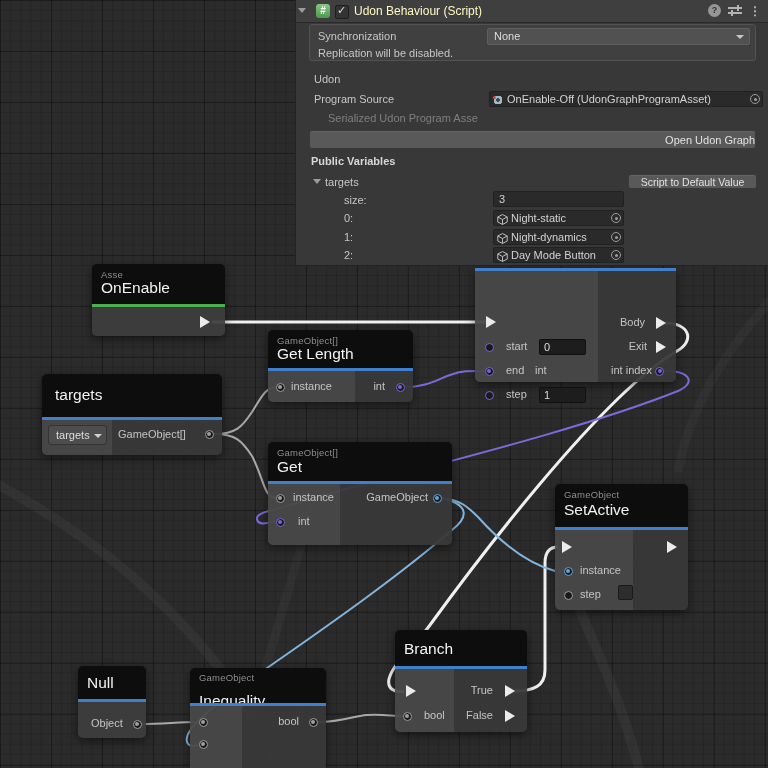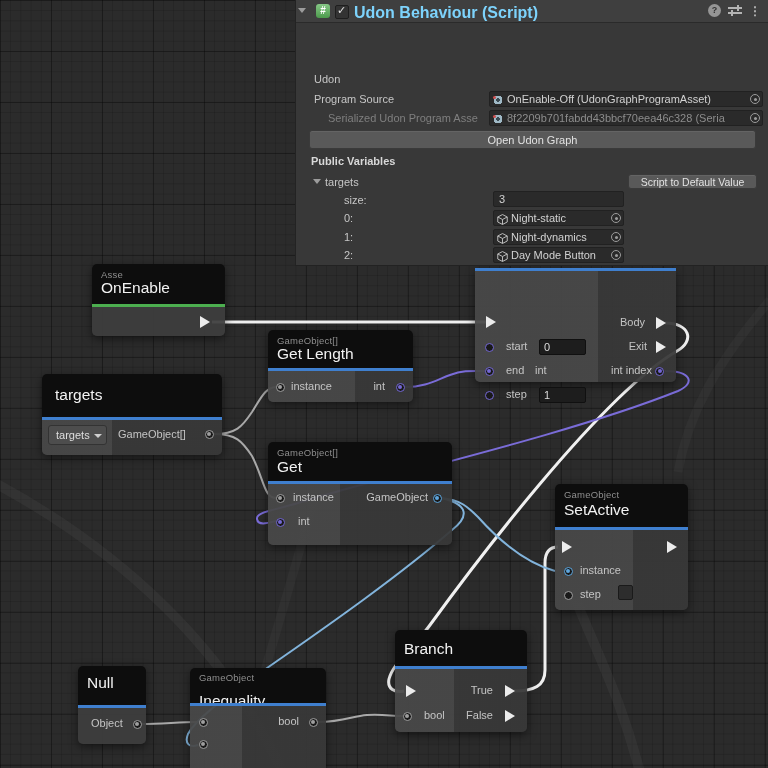--- a/index.html
+++ b/index.html
@@ -53,21 +53,21 @@
     border-bottom:1px solid #2a2a2a;}
   .fold{position:absolute;width:0;height:0;border-left:4px solid transparent;
     border-right:4px solid transparent;border-top:5px solid #9c9c9c;}
   .hash-icon{position:absolute;left:20px;top:4px;width:14px;height:14px;border-radius:3px;
     background:linear-gradient(#86c786,#4c9a4c);}
   .hash-icon::after{content:"#";position:absolute;left:0;right:0;top:1px;text-align:center;
     font-size:10px;font-weight:bold;color:#fff;}
   .chk{position:absolute;left:39px;top:5px;width:12px;height:12px;background:#333;
     border:1px solid #1e1e1e;border-radius:2px;}
   .chk::after{content:"✓";position:absolute;left:1px;top:-2px;font-size:11px;color:#e2e2e2;}
-  .insp-title{position:absolute;left:58px;top:4px;font-size:16px;font-weight:bold;color:#7dd3fc;white-space:nowrap;}
+  .insp-title{position:absolute;left:58px;top:4px;font-size:12px;font-weight:normal;color:#fef9c3;white-space:nowrap;}
   .help-icon{position:absolute;width:13px;height:13px;border-radius:50%;background:#969696;}
   .help-icon::after{content:"?";position:absolute;left:0;right:0;top:0;text-align:center;
     font-size:9px;font-weight:bold;color:#333;line-height:13px;}
   .preset-icon{position:absolute;width:14px;height:12px;}
   .preset-icon i{position:absolute;left:0;right:0;height:2px;background:#b4b4b4;}
   .preset-icon i:nth-child(1){top:2px;} .preset-icon i:nth-child(2){top:7px;}
   .preset-icon i::after{content:"";position:absolute;top:-2px;width:2px;height:6px;background:#b4b4b4;}
   .preset-icon i:nth-child(1)::after{left:9px;} .preset-icon i:nth-child(2)::after{left:3px;}
   .kebab{position:absolute;color:#bdbdbd;font-size:12px;font-weight:bold;}
   .kebab::after{content:"⋮";}
@@ -216,21 +216,21 @@
     <span class="farrow" style="left:11px;top:55px;"></span>
     <span class="plabel" style="right:34px;top:54px;">True</span>
     <span class="farrow" style="left:110px;top:55px;"></span>
     <span class="dport pc-gray conn" style="left:7.5px;top:81.5px;"></span>
     <span class="plabel" style="left:29px;top:79px;">bool</span>
     <span class="plabel" style="right:34px;top:79px;">False</span>
     <span class="farrow" style="left:110px;top:80px;"></span>
   </div>
 
   <div class="node" style="left:78px;top:666px;width:68px;">
-    <div class="nhead" style="height:39px;">
+    <div class="nhead" style="height:33px;">
       <div class="ntitle" style="top:8px;">Null</div>
     </div>
     <div class="naccent" style="background:#3f7fce;"></div>
     <div class="nbody plain" style="height:36px;"></div>
     <span class="plabel" style="left:13px;top:51px;">Object</span>
     <span class="dport pc-gray conn" style="left:54.5px;top:53.5px;"></span>
   </div>
 
   <div class="node" style="left:190px;top:668px;width:136px;--sp:38%;">
     <div class="nhead" style="height:35px;">
@@ -252,36 +252,37 @@
       <span class="chk"></span>
       <span class="insp-title">Udon Behaviour (Script)</span>
       <span class="help-icon" style="right:48px;top:4px;"></span>
       <span class="preset-icon" style="right:27px;top:5px;">
           <i></i>
           <i></i>
         </span>
       <span class="kebab" style="right:8px;top:4px;"></span>
     </div>
 
+    <div id="syncbox">
+      <span class="ilabel" style="left:8px;top:5px;">Synchronization</span>
+      <span class="drop" style="right:5px;top:3px;width:263px;">None</span>
+      <span class="ilabel" style="left:8px;top:22px;">Replication will be disabled.</span>
+    </div>
 
     <span class="ilabel" style="left:18px;top:73px;">Udon</span>
 
     <span class="ilabel" style="left:18px;top:93px;">Program Source</span>
     <span class="ifield objfield" style="left:193px;top:91px;width:274px;">
       <span class="gear"></span><span>OnEnable-Off (UdonGraphProgramAsset)</span>
       <span class="picker"></span>
     </span>
 
     <span class="ilabel gray" style="left:32px;top:112px;max-width:158px;overflow:hidden;">Serialized Udon Program Asse</span>
-    <span class="ifield objfield gray" style="left:193px;top:110px;width:274px;color:#8c8c8c;">
-      <span class="gear"></span><span>8f2209b701fabdd43bbcf70eea46c328 (Seria</span>
-      <span class="picker"></span>
-    </span>
-
-    <span class="ibtn" style="left:13px;top:130px;width:447px;height:19px;line-height:18px;">Open Udon Graph</span>
+
+    <span class="ibtn" style="left:13px;top:130px;width:447px;height:19px;line-height:18px;text-align:right;">Open Udon Graph</span>
 
     <span class="ilabel bold" style="left:15px;top:155px;">Public Variables</span>
 
     <span class="fold" style="left:17px;top:179px;"></span>
     <span class="ilabel" style="left:29px;top:176px;">targets</span>
     <span class="ibtn" style="left:332px;top:174px;width:129px;height:15px;line-height:14px;font-size:10.5px;">Script to Default Value</span>
 
     <span class="ilabel" style="left:48px;top:194px;">size:</span>
     <span class="ifield numfield" style="left:197px;top:191px;width:131px;">3</span>
 

